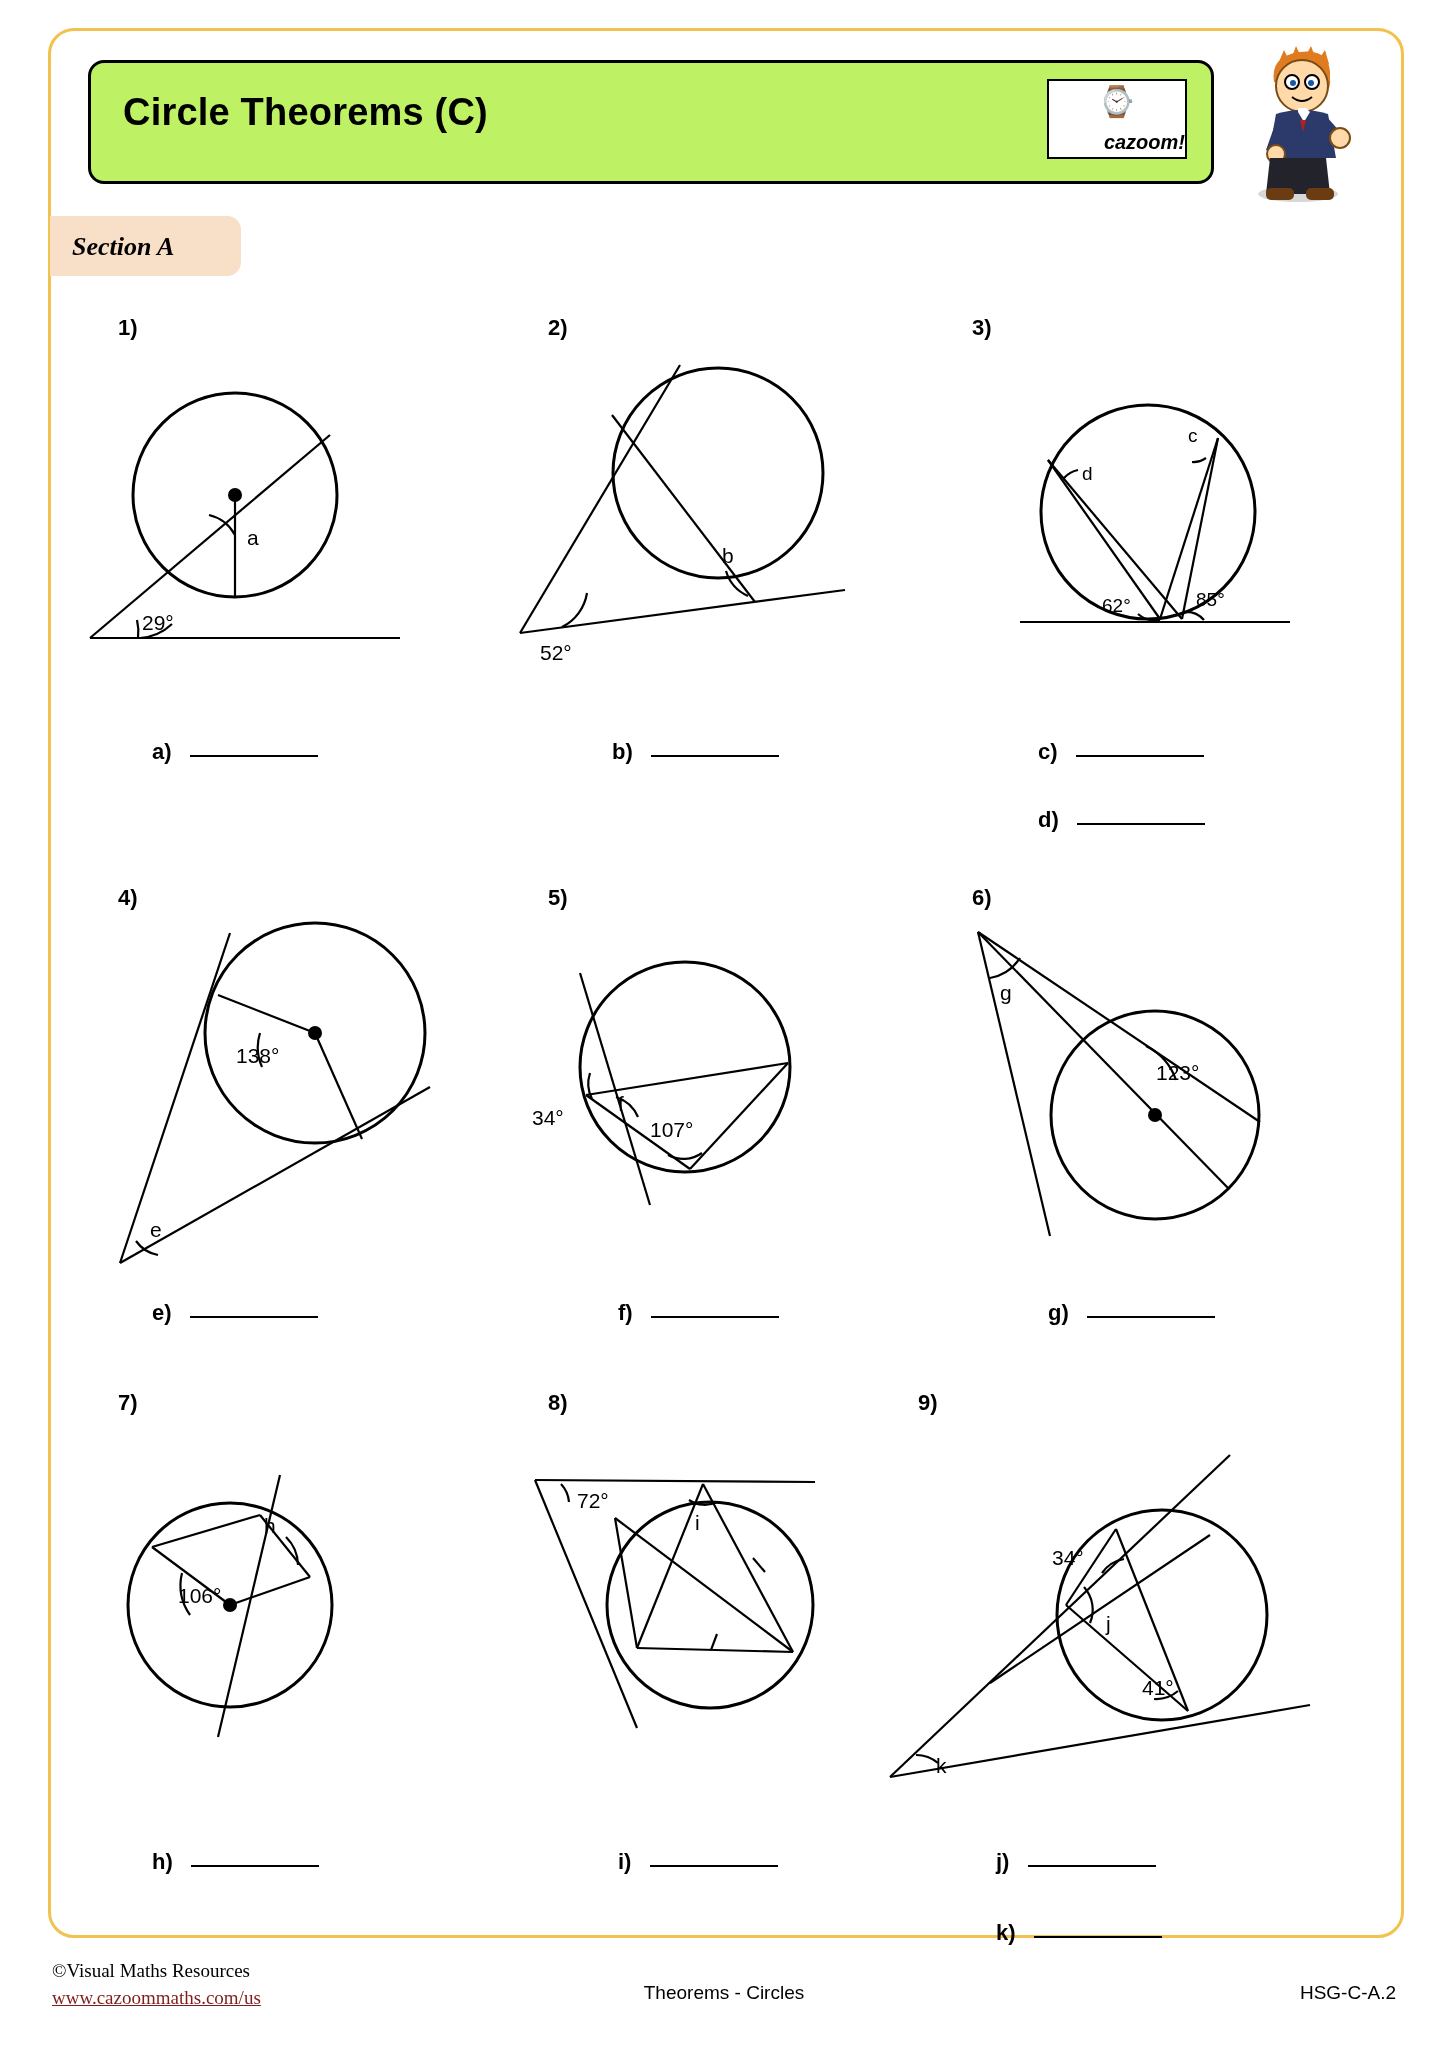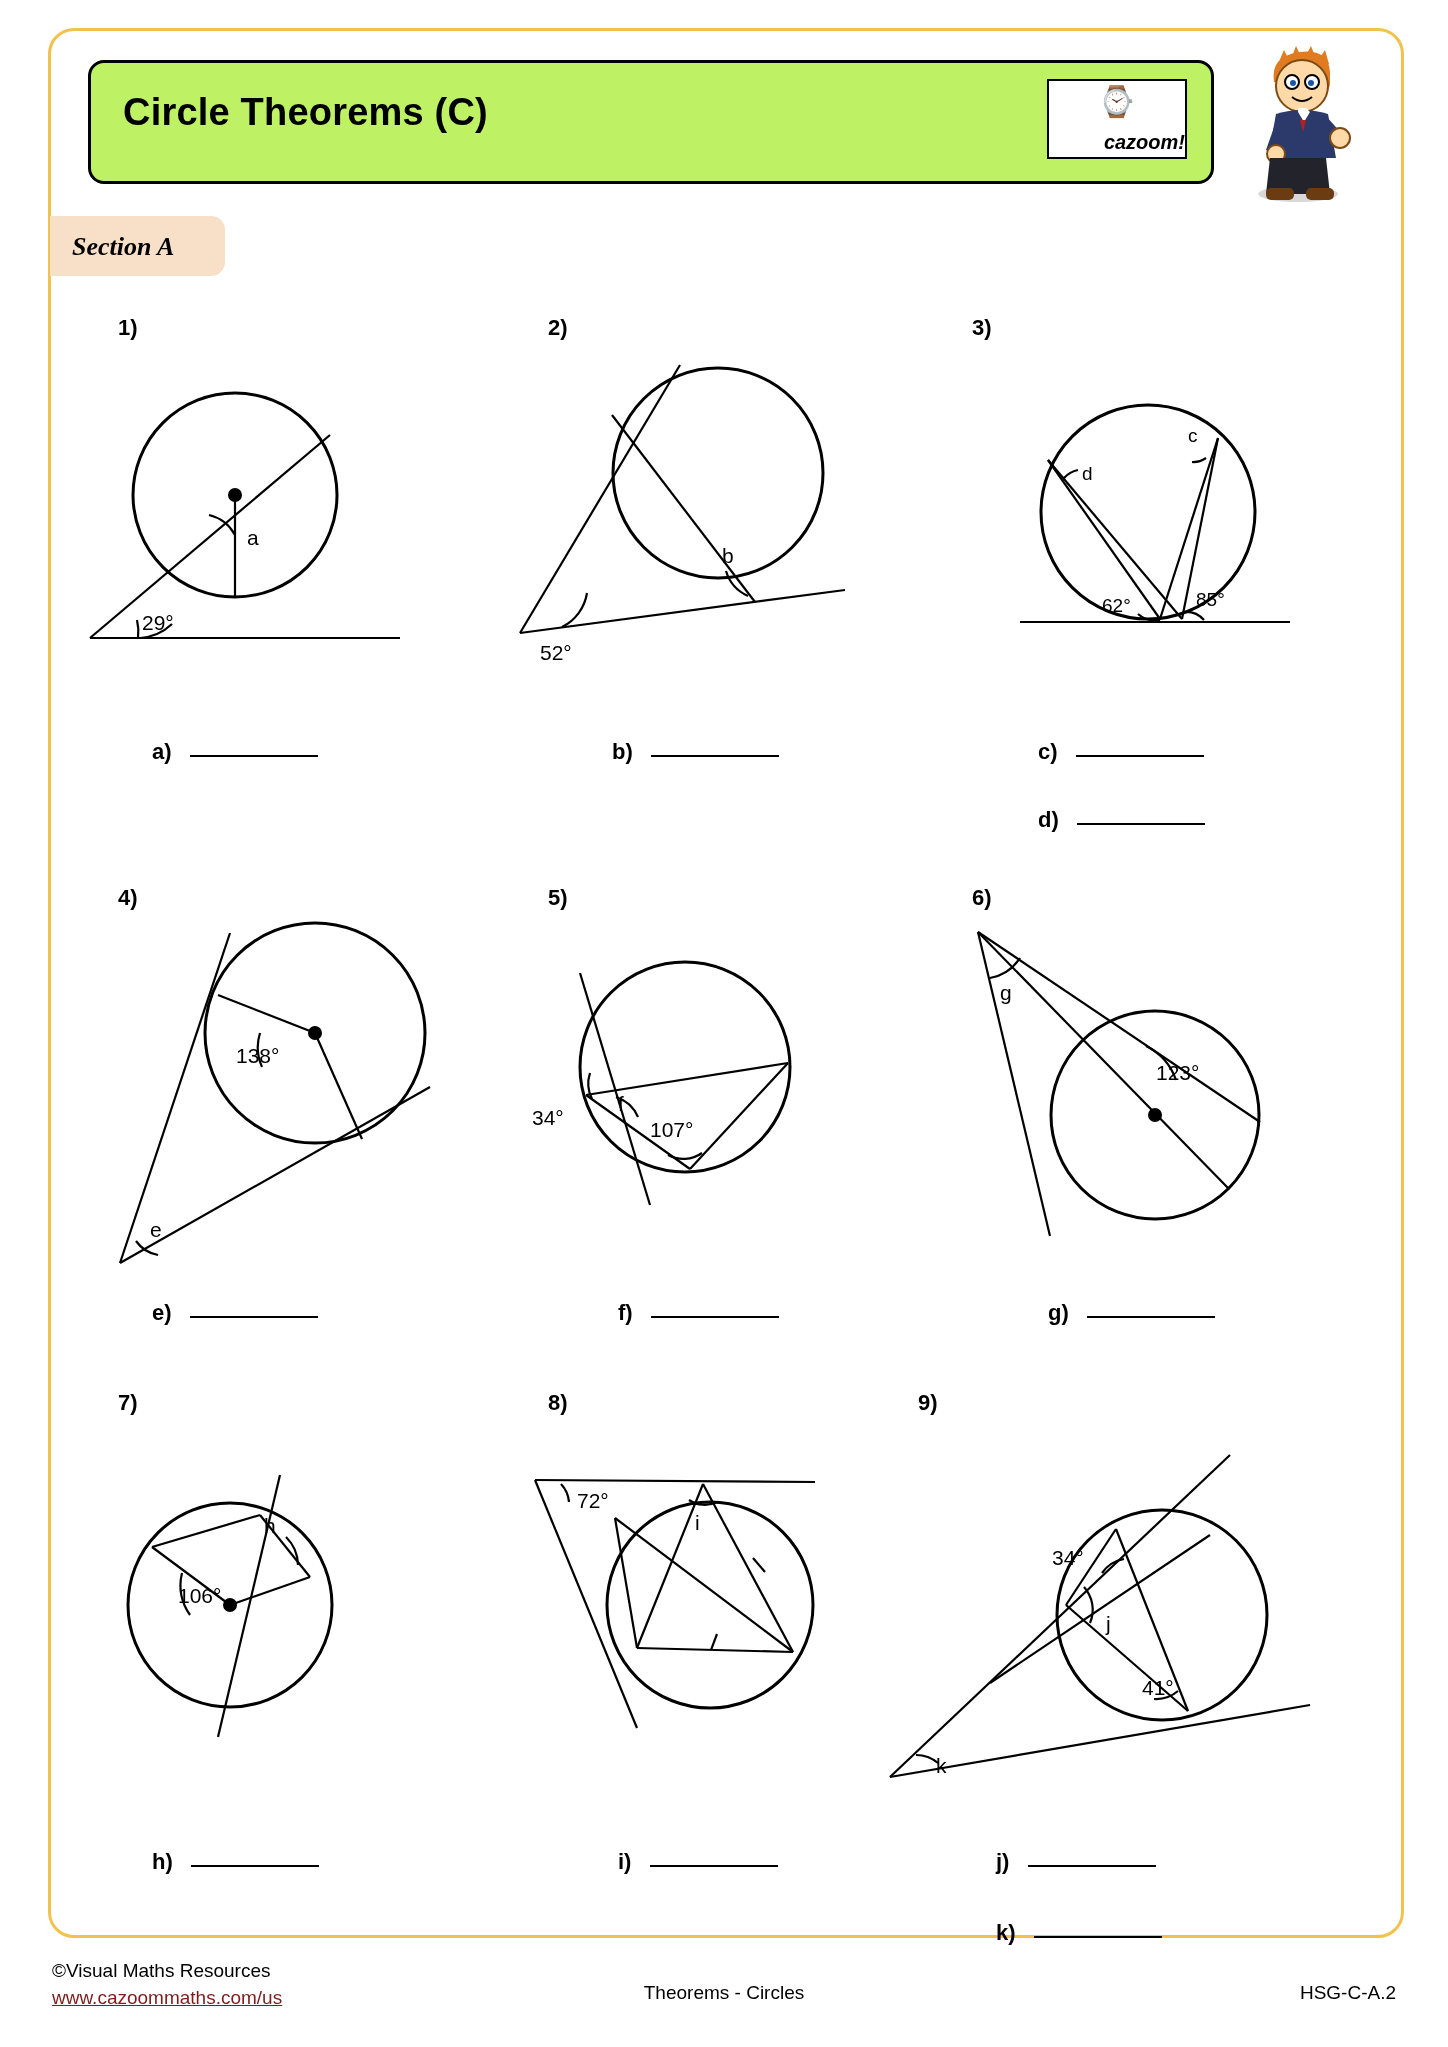--- a/index.html
+++ b/index.html
@@ -5,32 +5,32 @@
   html,body{margin:0;padding:0;background:#ffffff;}
   body{width:1448px;height:2047px;position:relative;font-family:"Liberation Sans",sans-serif;color:#000;}
   .page{position:absolute;left:0;top:0;width:1448px;height:2047px;}
   .sheet{position:absolute;left:48px;top:28px;width:1356px;height:1910px;border:3px solid #f2c14e;border-radius:26px;background:#fff;box-sizing:border-box;}
   .title-box{position:absolute;left:88px;top:60px;width:1126px;height:124px;border:3px solid #000;border-radius:16px;background:#bef264;box-sizing:border-box;}
   .title-text{position:absolute;left:32px;top:28px;font-size:38px;font-weight:bold;letter-spacing:.2px;}
   .logo{position:absolute;right:24px;top:16px;width:140px;height:80px;border:2px solid #000;background:#fff;box-sizing:border-box;}
   .logo-glyph{position:absolute;left:50%;top:6px;transform:translateX(-50%);font-size:30px;line-height:30px;}
   .logo-word{position:absolute;left:0;right:0;bottom:3px;text-align:right;font-size:20px;font-weight:bold;font-style:italic;}
   .mascot{position:absolute;left:1240px;top:42px;width:120px;height:165px;}
-  .section-tab{position:absolute;left:50px;top:216px;width:175px;height:60px;background:#f8dfc8;border-radius:0 14px 14px 0;}
+  .section-tab{position:absolute;left:50px;top:216px;width:191px;height:60px;background:#f8dfc8;border-radius:0 14px 14px 0;}
   .section-tab span{position:absolute;left:22px;top:16px;font-size:26px;font-weight:bold;font-style:italic;font-family:"Liberation Serif",serif;}
   .qnum{position:absolute;font-size:22px;font-weight:bold;}
   .ansrow{position:absolute;font-size:22px;font-weight:bold;}
   .ansline{display:inline-block;width:128px;border-bottom:2.5px solid #000;margin-left:12px;vertical-align:2px;height:20px;}
   svg{position:absolute;overflow:visible;}
   .dg{stroke:#000;fill:none;stroke-width:3;}
   .dgt{stroke:#000;fill:none;stroke-width:2.2;}
   .lbl{font-size:21px;font-family:"Liberation Sans",sans-serif;fill:#000;}
   .lbl-s{font-size:19px;font-family:"Liberation Sans",sans-serif;fill:#000;}
   .footer{position:absolute;left:0;top:1960px;width:1448px;height:80px;}
-  .f-left{position:absolute;left:52px;top:0;font-size:19px;}
+  .f-left{position:absolute;left:52px;top:0;font-size:19px;font-family:Liberation Serif, serif;}
   .f-left a{color:#7f1d1d;text-decoration:underline;display:block;margin-top:5px;}
   .f-mid{position:absolute;left:0;right:0;top:22px;text-align:center;font-size:19px;}
   .f-right{position:absolute;right:52px;top:22px;font-size:19px;}
 </style>
 </head>
 <body>
 
 <div class="page">
 
   <div class="sheet"></div>

